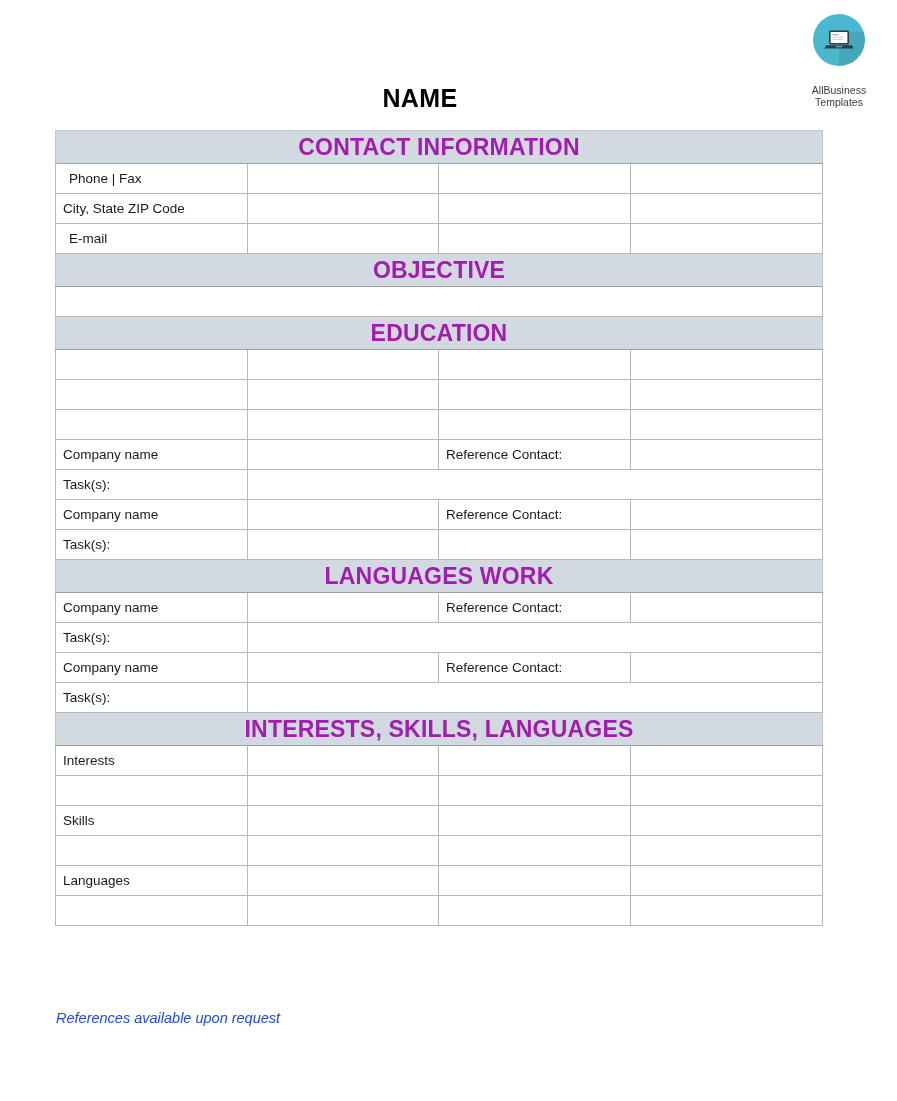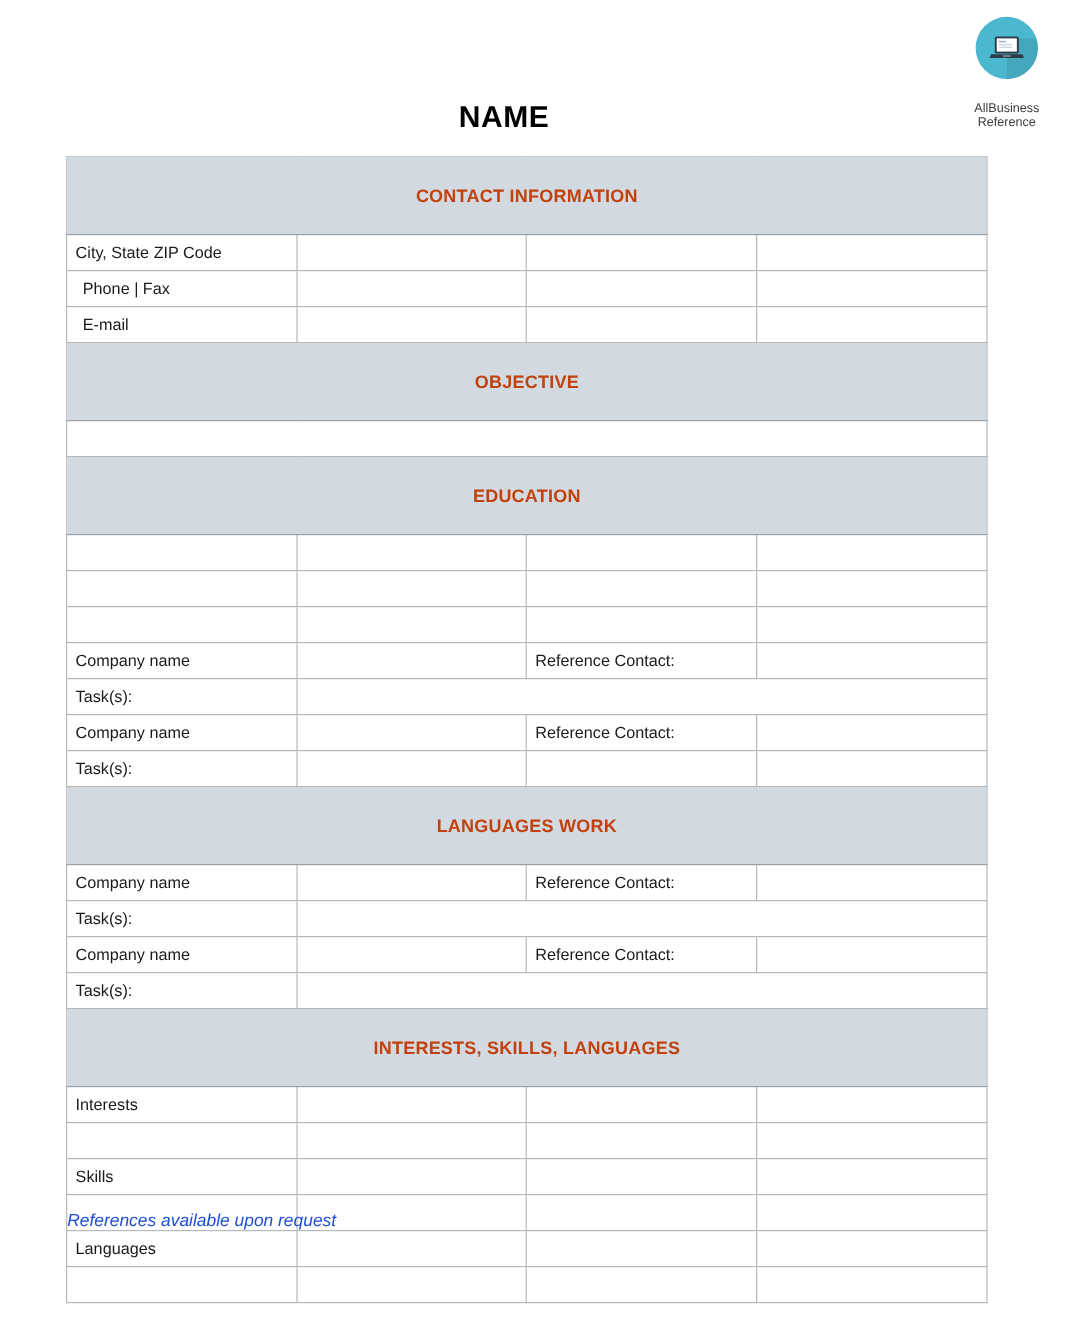--- a/index.html
+++ b/index.html
@@ -92,26 +92,26 @@
     vertical-align: middle;
     background: #ffffff;
   }
 
   
   .resume tr.section-head td {
     background: #d3d9e0;
     border: 1px solid #c2c8cf;
     border-bottom-color: #9aa0a6;
     text-align: center;
-    font-size: 15px;
+    font-size: 23px;
     font-weight: bold;
     height: 32px;
-    padding: 16px;
+    padding: 0;
     letter-spacing: 0.2px;
-    color: #c2410c;
+    color: #a21caf;
   }
 
   
   .indent { padding-left: 13px !important; }
 
   
   .footer-note {
     position: absolute;
     left: 56px;
     top: 1010px;
@@ -132,45 +132,45 @@
       <rect x="6.6" y="3" width="16.8" height="11" fill="#ffffff"></rect>
       <rect x="8.3" y="5" width="6" height="1.3" fill="#9fb3c8"></rect>
       <rect x="8.3" y="7.6" width="11" height="1.1" fill="#c9d4de"></rect>
       <rect x="8.3" y="9.8" width="11" height="1.1" fill="#c9d4de"></rect>
       <path d="M2 16.2 L28 16.2 L29.4 19.4 L0.6 19.4 Z" fill="#2f3b47"></path>
       <rect x="11.6" y="17.1" width="6.8" height="1.2" rx="0.6" fill="#8a97a4"></rect>
     </svg>
   </div>
   <div class="brand-text">
     <div>AllBusiness</div>
-    <div>Reference</div>
+    <div>Templates</div>
   </div>
 </div>
 
 <div class="page-title">NAME</div>
 
 <table class="resume">
   <colgroup>
     <col class="c1">
       <col class="c2">
       <col class="c3">
       <col class="c4">
   </colgroup>
   <tbody>
       <tr class="section-head">
         <td colspan="4">CONTACT INFORMATION</td>
       </tr>
       <tr>
+        <td class="indent">Phone | Fax</td>
+        <td></td>
+        <td></td>
+        <td></td>
+      </tr>
+      <tr>
         <td>City, State ZIP Code</td>
-        <td></td>
-        <td></td>
-        <td></td>
-      </tr>
-      <tr>
-        <td class="indent">Phone | Fax</td>
         <td></td>
         <td></td>
         <td></td>
       </tr>
       <tr>
         <td class="indent">E-mail</td>
         <td></td>
         <td></td>
         <td></td>
       </tr>

